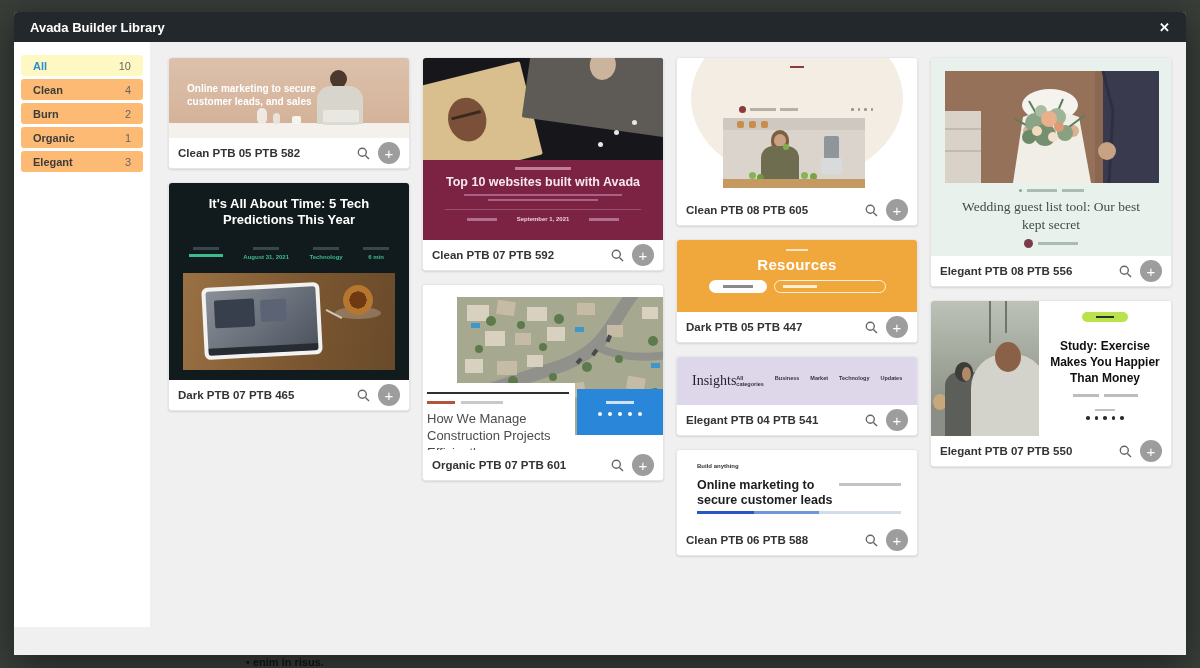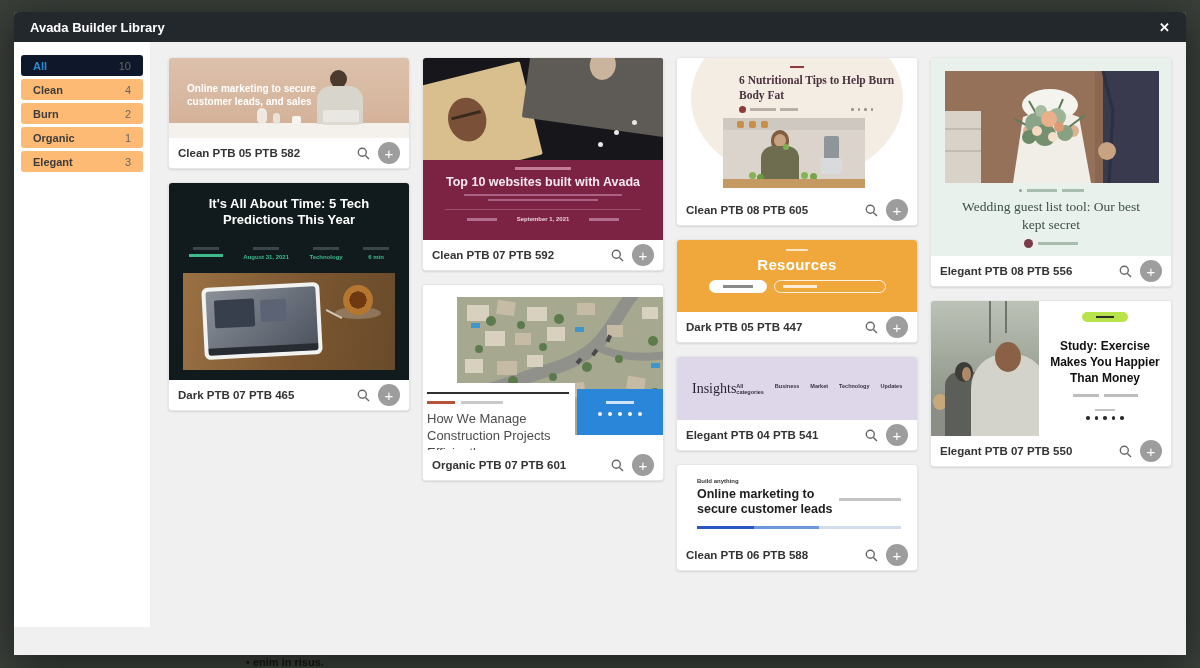--- a/index.html
+++ b/index.html
@@ -21,21 +21,21 @@
   .tab { padding:0 15px; line-height:28px; font-size:11px; font-weight:bold; color:#fff; cursor:pointer;
     display:flex; align-items:center; gap:6px; }
   .tab.active { background:#1b7ab2; }
 
   .mbody { display:flex; height:585px; }
   .sidebar { width:136px; background:#fff; padding:13px 7px 0 7px; flex:none; }
   .side-item { height:21px; margin-bottom:3px; border-radius:3px; display:flex; align-items:center;
     justify-content:space-between; padding:0 12px; font-size:11px; font-weight:bold; color:#3c3c3c;
     background:#fdba74; cursor:pointer; }
   .side-item .count { color:#666; font-weight:normal; font-size:11px; }
-  .side-item.active { background:#0f172a; color:#2b8dd0; }
+  .side-item.active { background:#fef9c3; color:#2b8dd0; }
 
   .content { flex:1; padding:15px 0 0 18px; display:flex; gap:12px; align-items:flex-start;
     background:#f0f0f1; overflow:hidden; }
   .col { display:flex; flex-direction:column; gap:13px; width:242px; flex:none; }
 
   .card { width:242px; background:#fff; border-radius:4px; overflow:hidden;
     border:1px solid #e6e6e6; box-shadow:0 1px 2px rgba(0,0,0,.12); }
   .card-footer { height:30px; display:flex; align-items:center; padding:0 9px; background:#fff; }
   .card-name { font-size:11.5px; font-weight:bold; color:#333; white-space:nowrap; }
   .f-icons { margin-left:auto; display:flex; align-items:center; gap:8px; }
@@ -151,29 +151,29 @@
   .p6 .t1 { width:22px; height:2px; background:rgba(255,255,255,.7); margin:9px auto 0; }
   .p6 .h { font-size:15px; font-weight:bold; color:#fff; margin-top:5px; letter-spacing:.3px; }
   .p6 .row { margin-top:7px; display:flex; justify-content:center; gap:7px; align-items:center; }
   .p6 .pill { width:58px; height:13px; border-radius:7px; background:#fff; display:flex; align-items:center; justify-content:center; }
   .p6 .pb { width:30px; height:3px; background:#8a8a8a; }
   .p6 .input { width:112px; height:13px; border-radius:7px; border:1px solid rgba(255,255,255,.85);
     display:flex; align-items:center; padding-left:8px; }
   .p6 .ib { width:34px; height:3px; background:rgba(255,255,255,.8); }
 
   
-  .p7 { height:63px; background:#ded7e9; display:flex; align-items:center; padding:0 15px; }
+  .p7 { height:48px; background:#ded7e9; display:flex; align-items:center; padding:0 15px; }
   .p7 .h { font-family:"Liberation Serif", serif; font-size:14px; color:#241f2e; }
   .p7 .nav { margin-left:auto; display:flex; gap:11px; }
   .p7 .nl { font-size:5.5px; font-weight:bold; color:#362f45; }
 
   
   .p8 { height:75px; background:#fff; }
   .p8 .kick { position:absolute; left:20px; top:13px; font-size:6px; font-weight:bold; color:#333; }
-  .p8 .h { position:absolute; left:20px; top:22px; width:160px; font-size:12.5px; font-weight:bold;
+  .p8 .h { position:absolute; left:20px; top:28px; width:160px; font-size:12.5px; font-weight:bold;
     color:#1d1d1d; line-height:1.2; }
   .p8 .rt { position:absolute; right:16px; top:33px; width:62px; height:2.5px; background:#c4c4c4; }
   .p8 .line { position:absolute; left:20px; right:16px; top:61px; height:2.5px;
     background:linear-gradient(90deg,#2857c4 0 28%,#6f97dd 28% 60%,#d3dcea 60%); }
 
   
   .p9 { height:198px; background:#e9f1ec; }
   .p9 .photo { position:absolute; left:14px; top:13px; width:214px; height:112px; }
   .p9 .meta { position:absolute; left:0; right:0; top:131px; display:flex; justify-content:center; gap:5px; align-items:center; }
   .p9 .md { width:3px; height:3px; border-radius:50%; background:#8fa498; }
@@ -460,21 +460,20 @@
             </span>
           </div>
         </div>
       </div>
 
       <div class="col">
         <div class="card">
           <div class="preview p5">
             <div class="ellipse"></div>
             <div class="tiny"></div>
-            <div class="h">6 Nutritional Tips to Help Burn Body Fat</div>
             <div class="meta">
                 <span class="av"></span>
                 <span class="mb"></span>
                 <span class="mb" style="width:18px;"></span>
               </div>
             <div class="dots">
                 <span class="dt"></span>
                 <span class="dt"></span>
                 <span class="dt"></span>
                 <span class="dt"></span>

